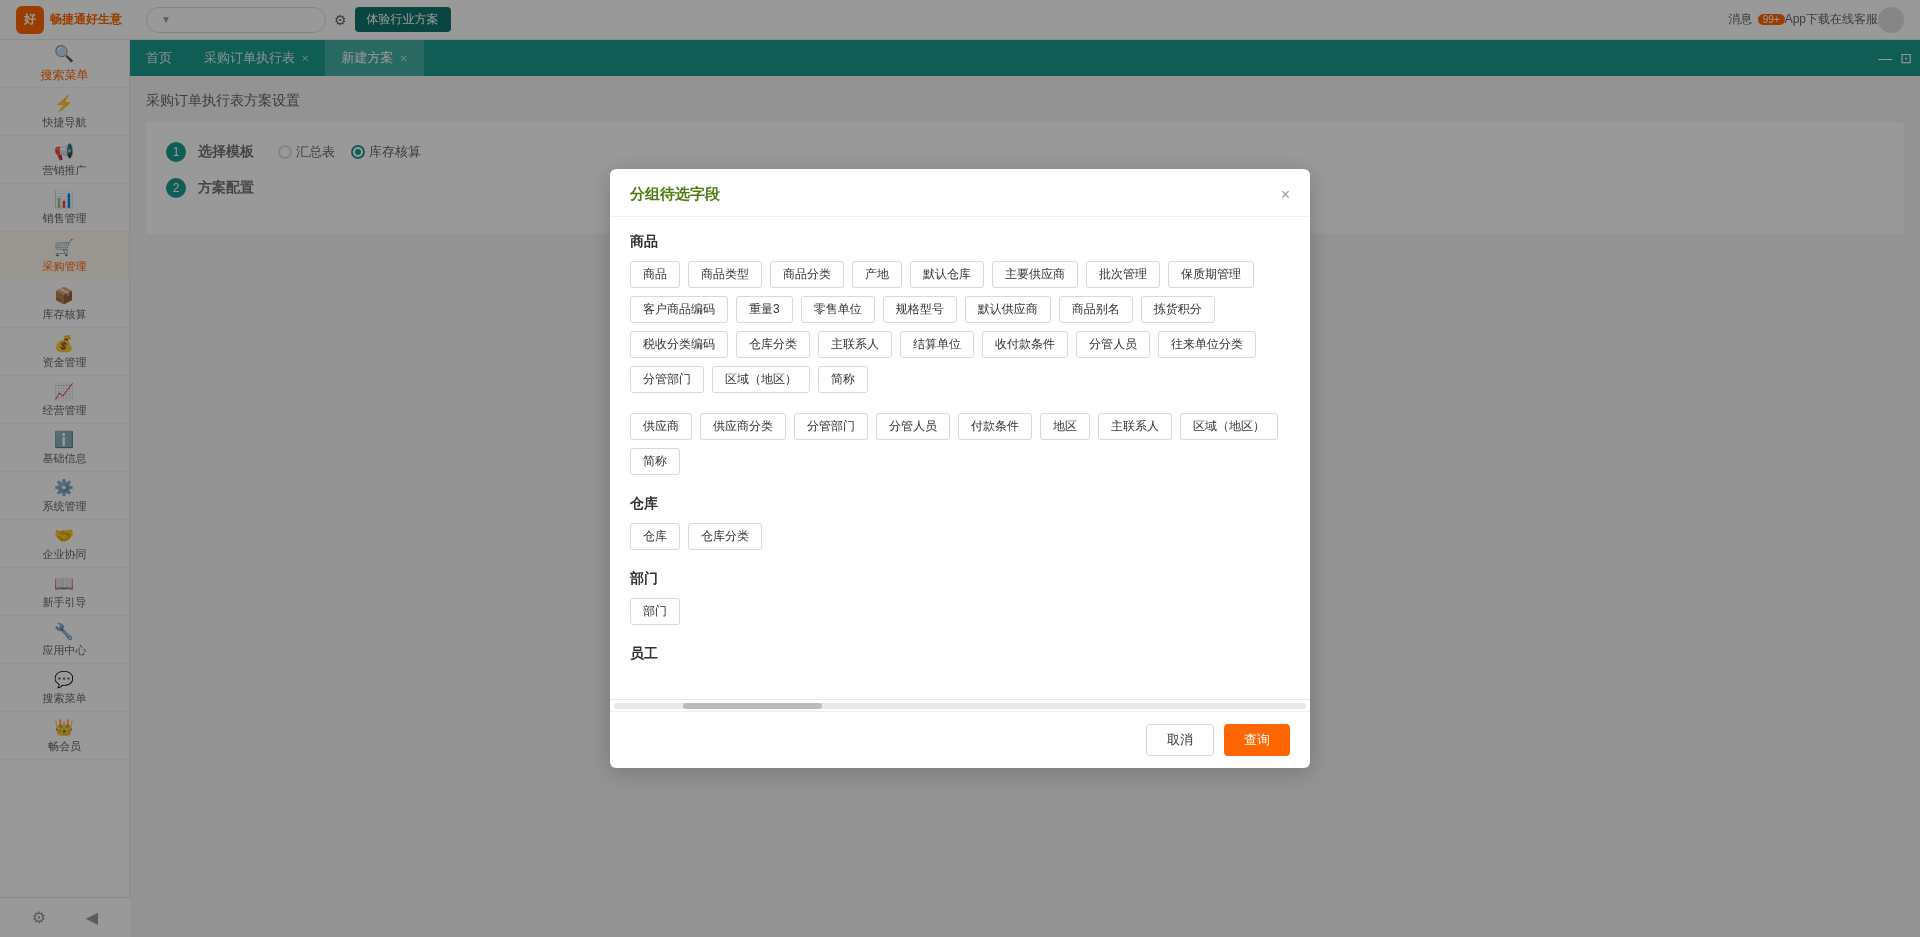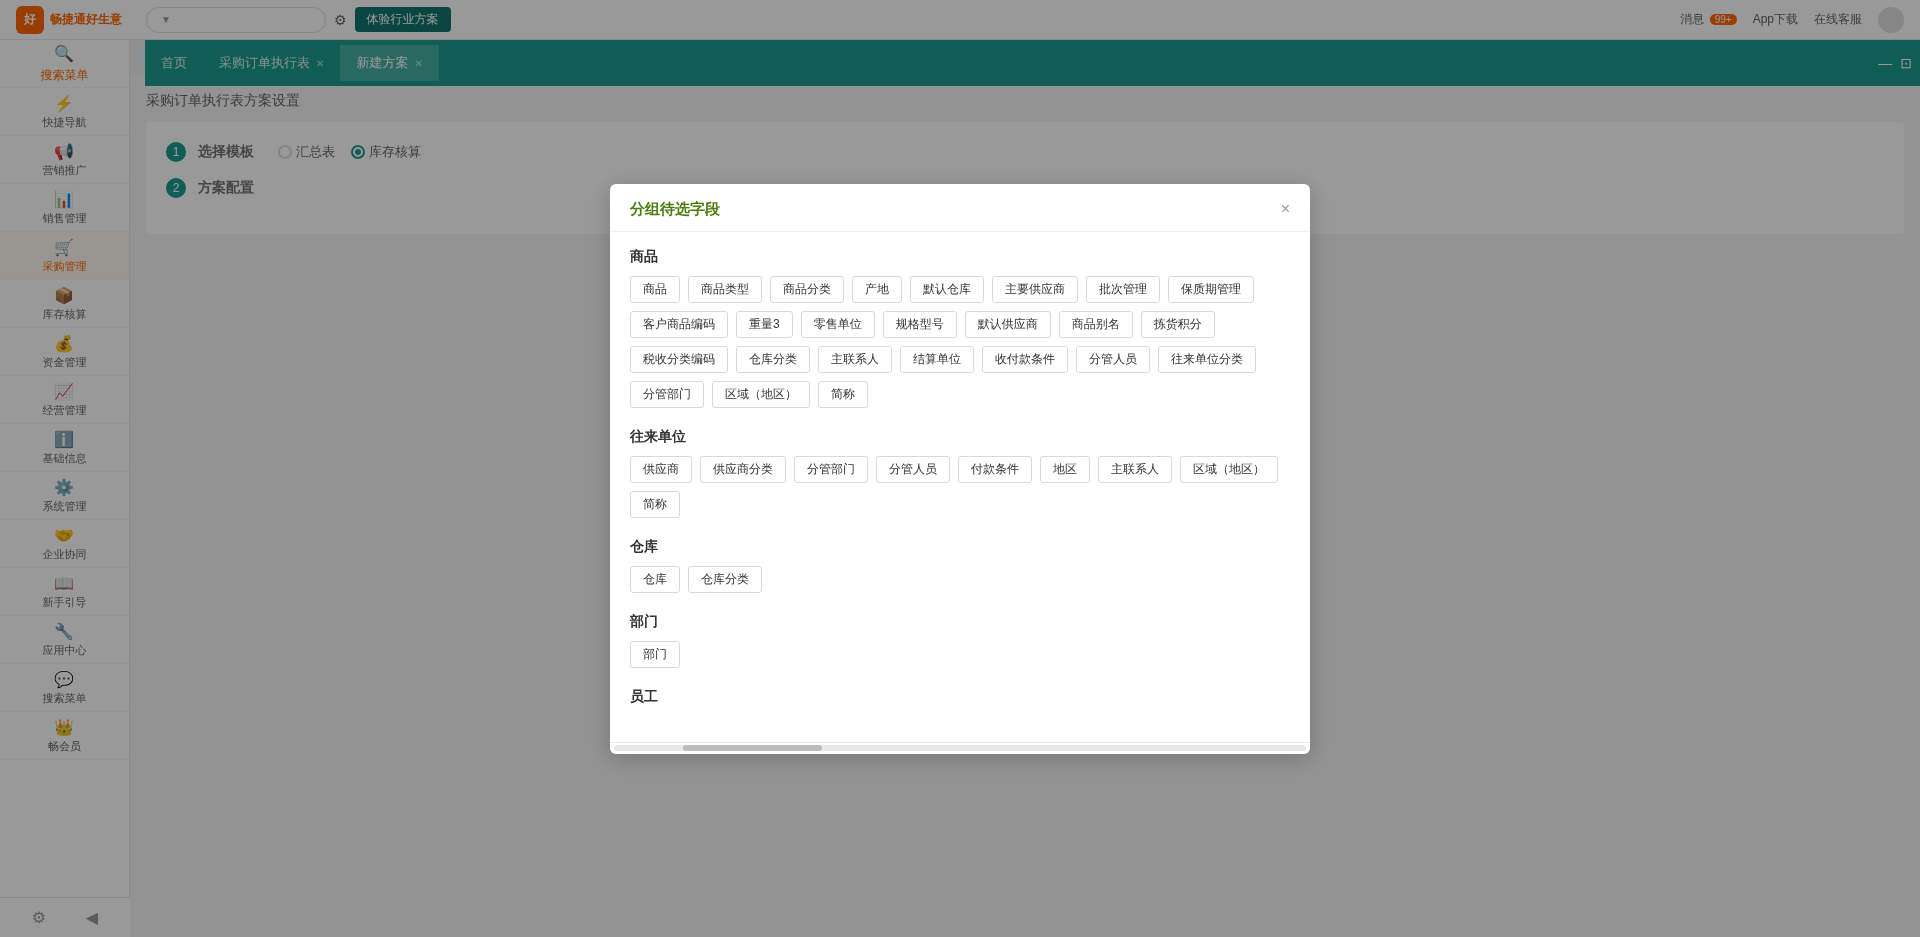--- a/index.html
+++ b/index.html
@@ -8,25 +8,25 @@
     
     .top-bar { height: 40px; background: #fff; display: flex; align-items: center; padding: 0 16px; border-bottom: 1px solid #e8e8e8; position: fixed; top: 0; left: 0; right: 0; z-index: 100; }
     .logo-area { display: flex; align-items: center; gap: 6px; width: 130px; }
     .logo-icon { width: 28px; height: 28px; background: #f60; border-radius: 6px; display: flex; align-items: center; justify-content: center; color: #fff; font-weight: bold; font-size: 12px; }
     .logo-text { font-size: 12px; color: #f60; font-weight: bold; line-height: 1.2; }
     .top-center { flex: 1; display: flex; align-items: center; gap: 8px; }
     .search-box { width: 180px; height: 26px; border: 1px solid #ddd; border-radius: 13px; padding: 0 10px; font-size: 12px; color: #999; display: flex; align-items: center; gap: 4px; }
     .dropdown-arrow { color: #999; font-size: 10px; }
     .gear-icon { color: #666; font-size: 14px; cursor: pointer; }
     .trial-btn { background: #0f766e; color: #fff; border: none; border-radius: 4px; padding: 4px 12px; font-size: 12px; cursor: pointer; }
-    .top-right { display: flex; align-items: center; gap: 16px; font-size: 12px; color: #666; }
+    .top-right { display: flex; align-items: center; font-size: 12px; color: #666; }
     .notification-badge { background: #f60; color: #fff; border-radius: 10px; padding: 0 5px; font-size: 10px; margin-left: 2px; }
 
     
-    .tab-bar { height: 46px; background: #1a9c8c; display: flex; align-items: center; padding: 0 0 0 0; position: fixed; top: 40px; left: 145px; right: 0; z-index: 99; }
+    .tab-bar { height: 36px; background: #1a9c8c; display: flex; align-items: center; padding: 0 0 0 0; position: fixed; top: 40px; left: 130px; right: 0; z-index: 99; }
     .tab-item { height: 36px; display: flex; align-items: center; padding: 0 16px; font-size: 13px; color: rgba(255,255,255,0.85); cursor: pointer; position: relative; white-space: nowrap; }
     .tab-item.active { background: rgba(255,255,255,0.2); color: #fff; }
     .tab-close { margin-left: 6px; color: rgba(255,255,255,0.6); font-size: 10px; cursor: pointer; }
     .tab-bar-right { margin-left: auto; display: flex; align-items: center; padding-right: 8px; gap: 4px; }
 
     
     .sidebar { width: 130px; background: #fff; position: fixed; top: 40px; left: 0; bottom: 0; border-right: 1px solid #e8e8e8; overflow-y: auto; z-index: 98; }
     .sidebar-item { height: 48px; display: flex; flex-direction: column; align-items: center; justify-content: center; cursor: pointer; gap: 2px; border-bottom: 1px solid #f5f5f5; }
     .sidebar-item .s-icon { font-size: 16px; color: #999; }
     .sidebar-item .s-label { font-size: 11px; color: #666; }
@@ -252,21 +252,20 @@
           <span class="field-tag">收付款条件</span>
           <span class="field-tag">分管人员</span>
           <span class="field-tag">往来单位分类</span>
           <span class="field-tag">分管部门</span>
           <span class="field-tag">区域（地区）</span>
           <span class="field-tag">简称</span>
         </div>
       </div>
 
       <div class="field-group">
-        <div class="group-title">往来单位</div>
         <div class="field-tags">
           <span class="field-tag">供应商</span>
           <span class="field-tag">供应商分类</span>
           <span class="field-tag">分管部门</span>
           <span class="field-tag">分管人员</span>
           <span class="field-tag">付款条件</span>
           <span class="field-tag">地区</span>
           <span class="field-tag">主联系人</span>
           <span class="field-tag">区域（地区）</span>
           <span class="field-tag">简称</span>
@@ -293,14 +292,18 @@
 
       </div>
 
     </div>
 
     <div class="dialog-hscroll">
       <div class="hscroll-bar">
         <div class="hscroll-thumb"></div>
       </div>
     </div>
+    <div class="dialog-footer">
+      <button class="btn-cancel">取消</button>
+      <button class="btn-confirm">查询</button>
+    </div>
   </div>
 </div>
 
 </body></html>

